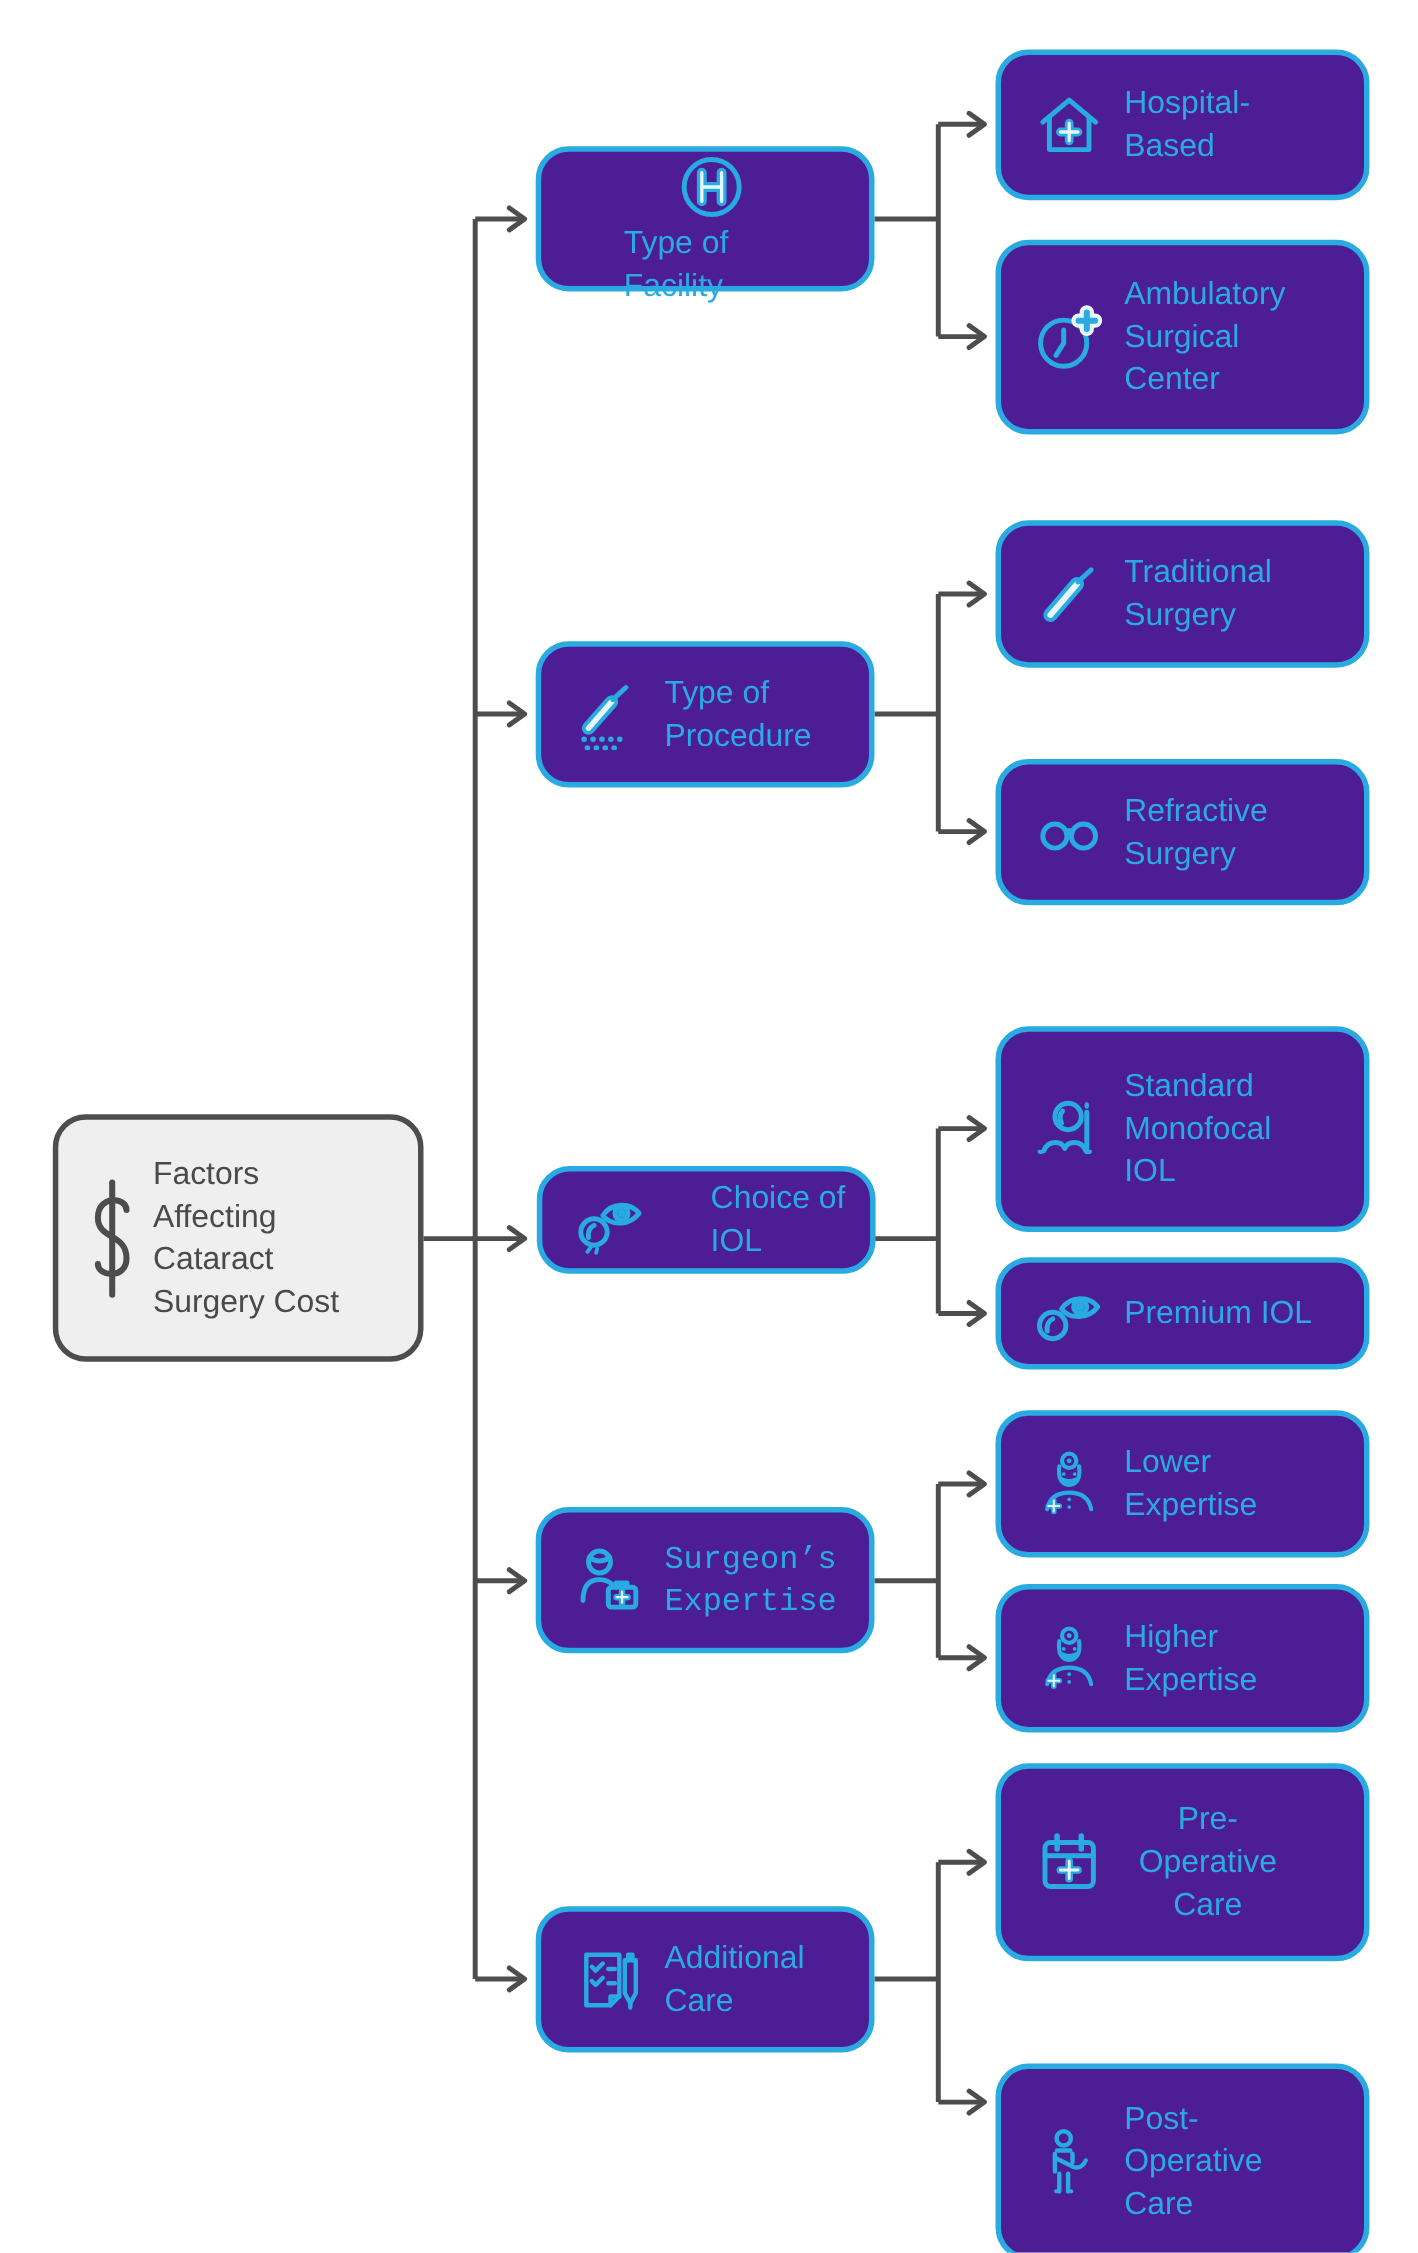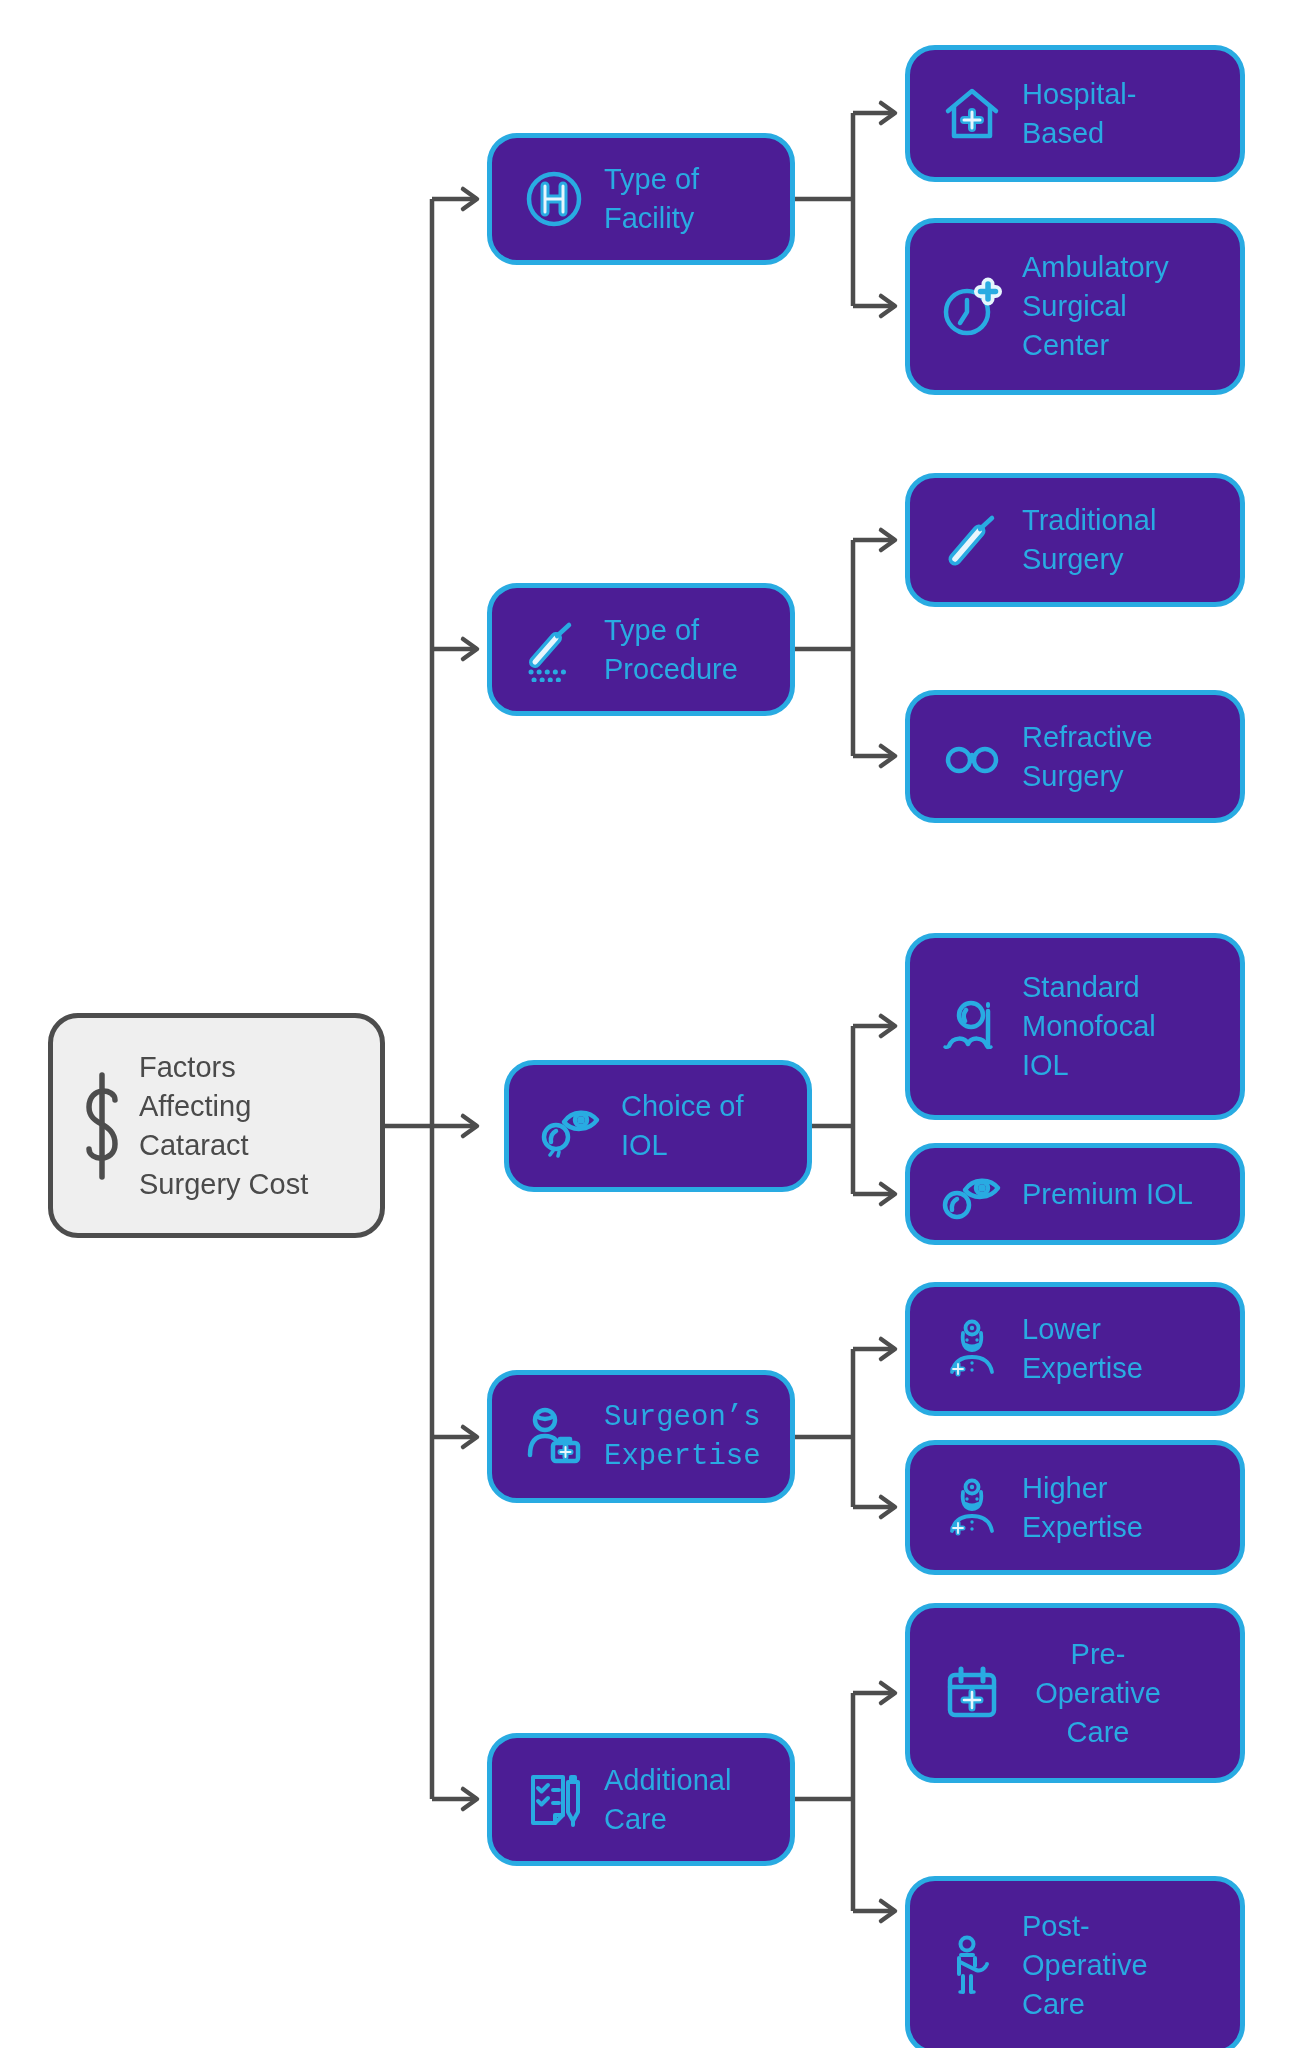--- a/index.html
+++ b/index.html
@@ -73,21 +73,21 @@
   <div class="node root" style="left:48px;top:1013px;width:337px;height:225px;">
     <span class="ic" style="margin-left:26px;margin-right:14px;">
       <svg width="46" height="126" viewBox="0 0 46 126" fill="none" stroke="#4D4D4D" stroke-width="5.5" stroke-linecap="round">
         <path d="M36,37 C36,25 10,23 10,44 C10,64 36,58 36,81 C36,100 10,98 10,86"></path>
         <path d="M23,12 V114"></path>
       </svg>
     </span>
     <span class="lbl w180">Factors Affecting Cataract Surgery Cost</span>
   </div>
 
-  <div class="node" style="left:487px;top:133px;width:308px;height:132px;">
+  <div class="node" style="left:487px;top:133px;width:308px;height:132px;flex-direction:column;">
     <span class="ic">
       <svg width="64" height="64" viewBox="0 0 64 64" fill="none" stroke="#29ABE2" stroke-width="4.5" stroke-linecap="round" stroke-linejoin="round">
         <circle cx="32" cy="32" r="25"></circle>
         <g stroke-width="9">
             <path d="M23,19 V45 M41,19 V45 M23,32 H41"></path>
           </g>
         <g stroke="#E7F6FD" stroke-width="3">
             <path d="M23,19 V45 M41,19 V45 M23,32 H41"></path>
           </g>
       </svg>
@@ -101,21 +101,21 @@
         <path d="M13,44 L34,20" stroke-width="12"></path>
         <path d="M13,44 L34,20" stroke="#E7F6FD" stroke-width="5"></path>
         <path d="M35,18 L47,7" stroke-width="4.5"></path>
         <path d="M9,54 H48" stroke-width="5" stroke-dasharray="0.1 8"></path>
         <path d="M12,62 H44" stroke-width="5" stroke-dasharray="0.1 8"></path>
       </svg>
     </span>
     <span class="lbl w145">Type of Procedure</span>
   </div>
 
-  <div class="node" style="left:504px;top:1060px;width:308px;height:132px;">
+  <div class="node" style="left:488px;top:1060px;width:308px;height:98px;gap:41px;">
     <span class="ic">
       <svg width="64" height="64" viewBox="0 0 64 64" fill="none" stroke="#29ABE2" stroke-width="4.5" stroke-linecap="round" stroke-linejoin="round">
         <circle cx="17" cy="43" r="12"></circle>
         <path d="M12,48 Q11,40 17,37"></path>
         <path d="M14,57 L11,61 M20,58 L19,62" stroke-width="3.5"></path>
         <path d="M25,28 C33,16 50,16 58,26 C50,37 33,38 25,28 Z"></path>
         <circle cx="42" cy="26" r="6"></circle>
         <circle cx="42" cy="26" r="1.6" fill="#29ABE2"></circle>
       </svg>
     </span>

